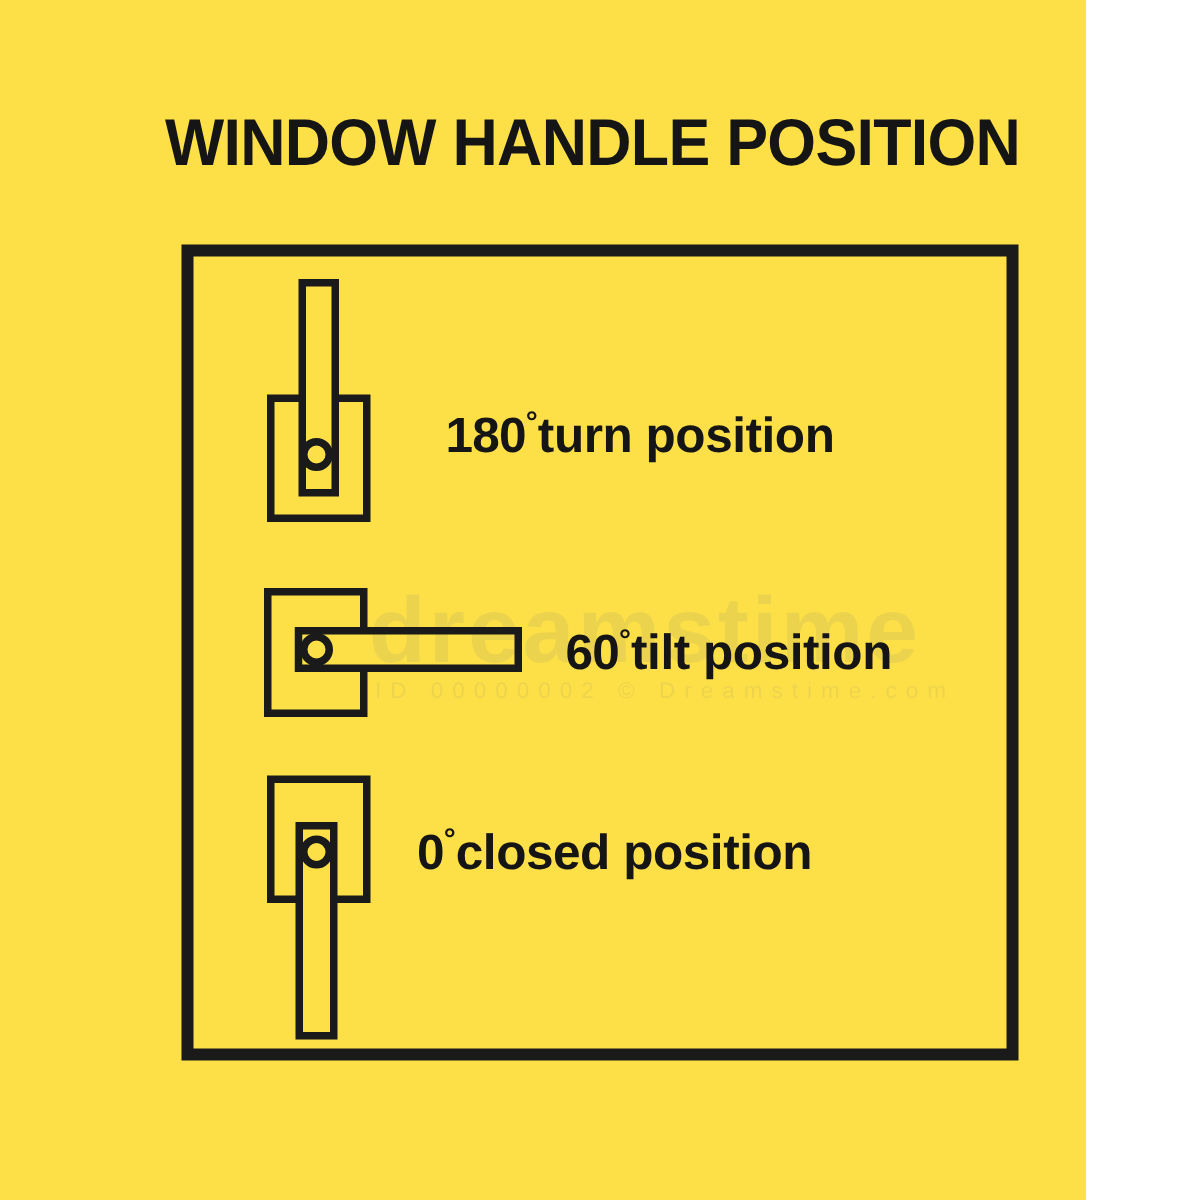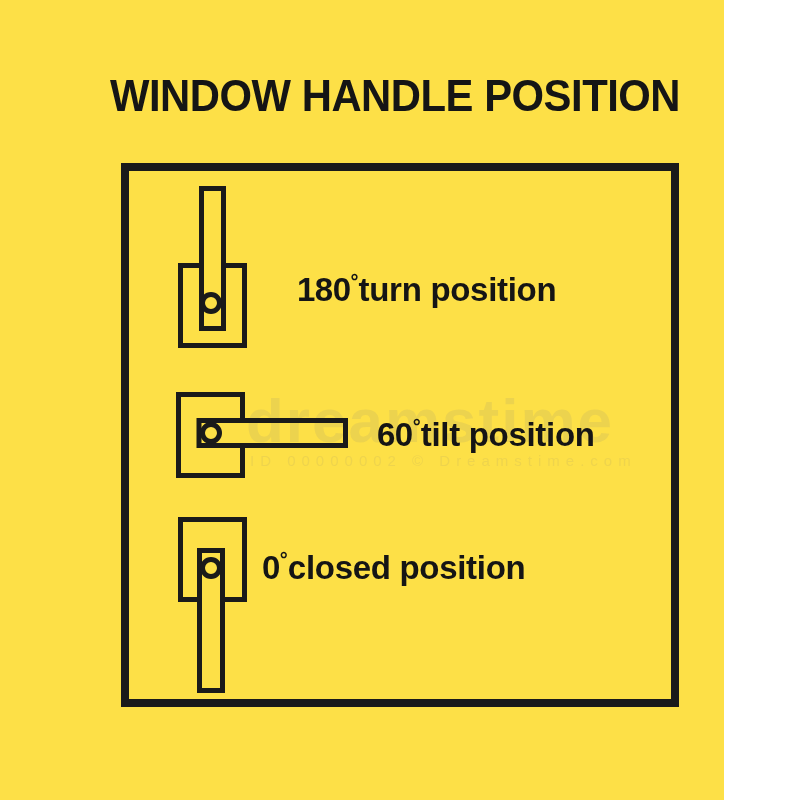--- a/index.html
+++ b/index.html
@@ -79,21 +79,21 @@
     line-height: 0;
     position: relative;
     top: -1px;
     font-weight: 700;
   }
   .label .num { letter-spacing: -0.5px; }
   .label .txt { letter-spacing: -0.3px; }
 
   #label-180 { left: 274px; top: 273px; margin-left: 23px; }
   #label-90  { left: 377px; top: 418px; }
-  #label-0   { left: 262px; top: 551px; }
+  #label-0   { left: 278px; top: 551px; }
 
   
   #watermark {
     position: absolute;
     left: 246px;
     top: 386px;
     width: 430px;
     height: 70px;
     font-family: "Liberation Sans", sans-serif;
     font-size: 62px;

